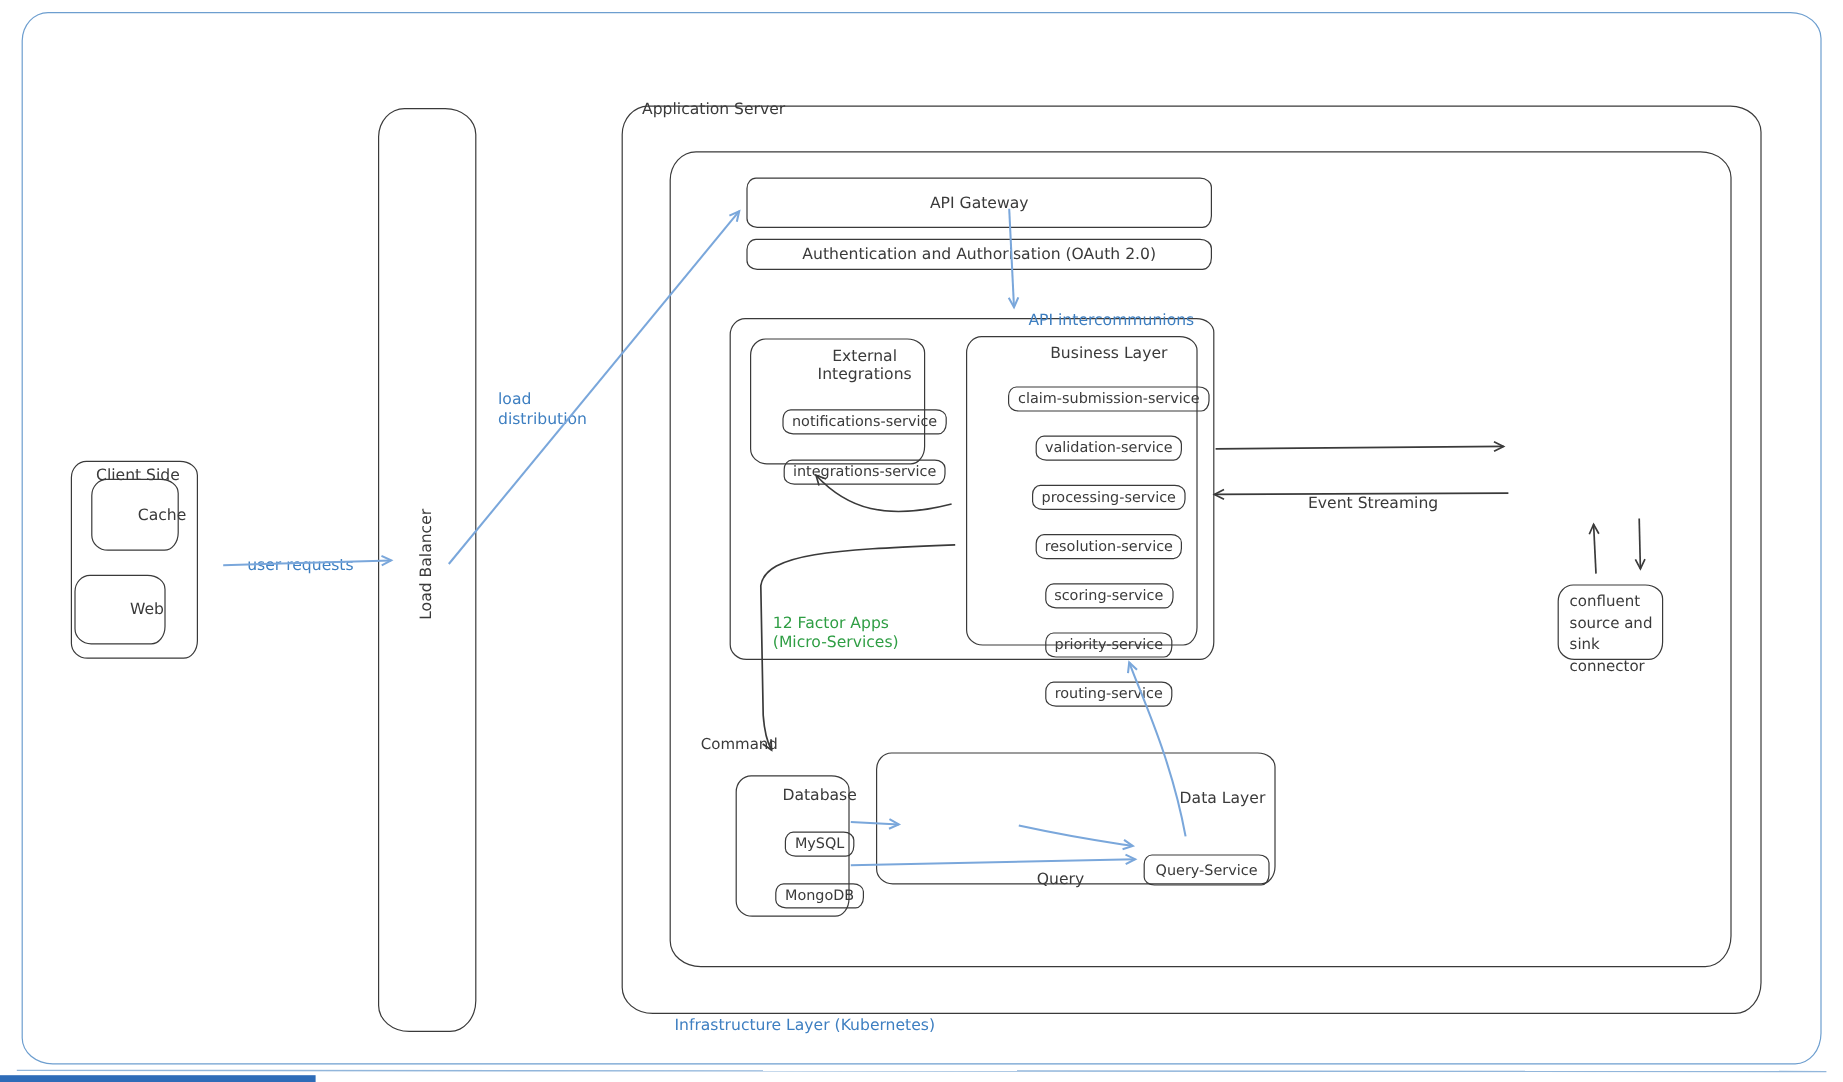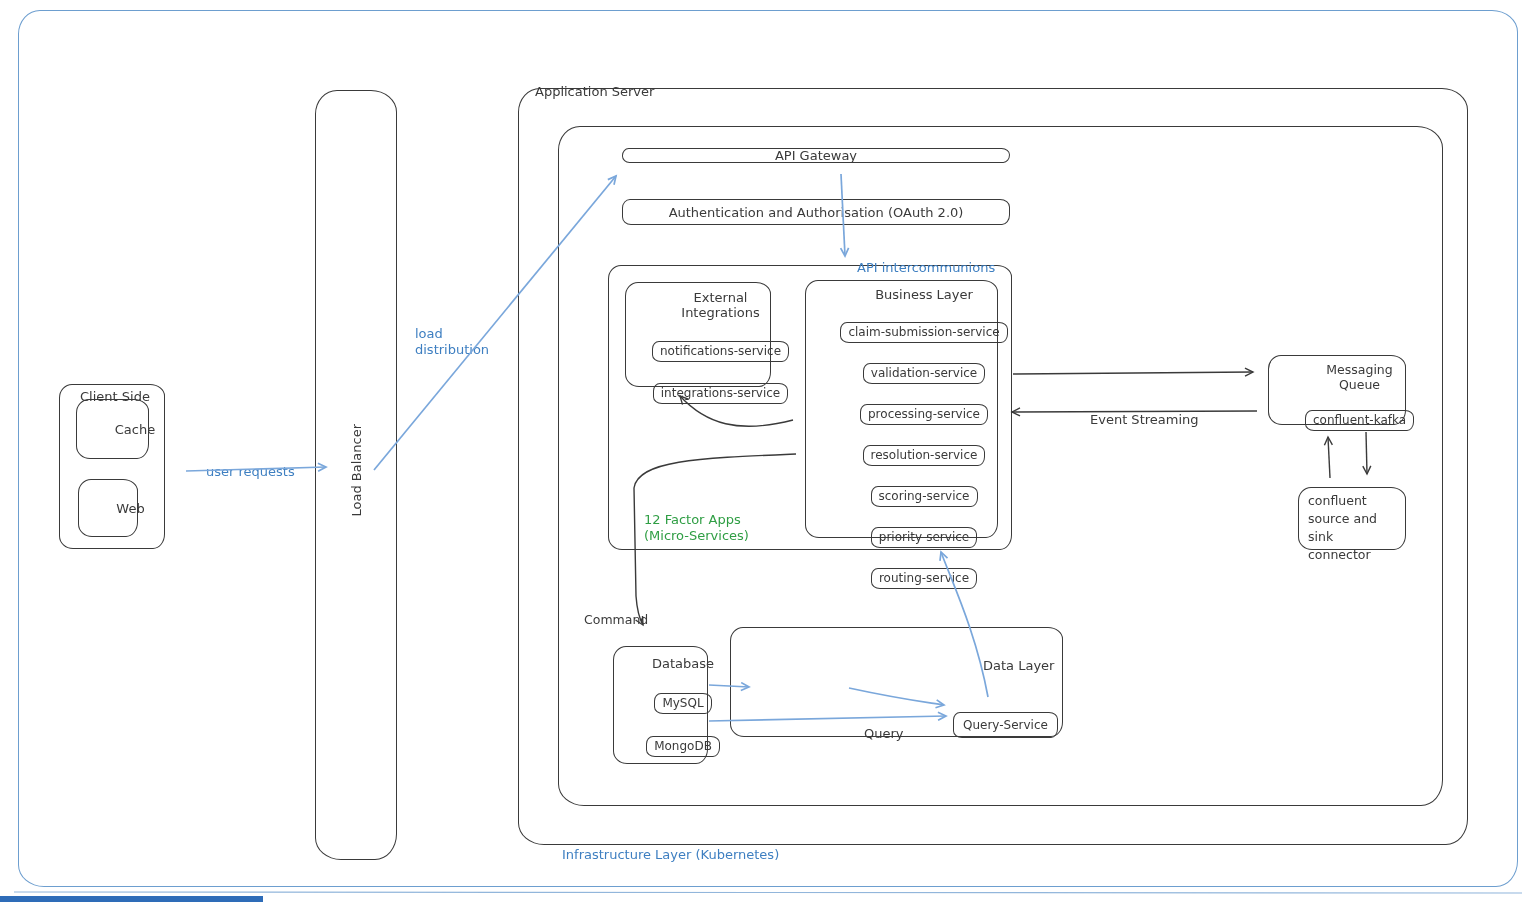--- a/index.html
+++ b/index.html
@@ -47,32 +47,32 @@
 
 <div class="canvas">
 
   <div class="bx r-lg" style="left:18px;top:10px;width:1500px;height:877px;border-color:var(--frame-blue);border-width:1.4px;"></div>
 
   <div class="t" style="left:80px;top:363px;">Client Side</div>
   <div class="bx r-md" style="left:59px;top:384px;width:106px;height:165px;"></div>
   <div class="bx r-md bar" style="left:76px;top:399px;width:73px;height:60px;">
     <span>Cache</span>
   </div>
-  <div class="bx r-md bar" style="left:78px;top:479px;width:60px;height:58px;">
+  <div class="bx r-md bar" style="left:62px;top:479px;width:76px;height:58px;">
     <span>Web</span>
   </div>
 
   <div class="bx r-lg" style="left:315px;top:90px;width:82px;height:770px;"></div>
   <div class="vlabel" style="left:310px;top:463px;width:92px;text-align:center;">Load Balancer</div>
 
   <div class="t" style="left:535px;top:58px;">Application Server</div>
   <div class="bx r-lg" style="left:518px;top:88px;width:950px;height:757px;"></div>
   <div class="bx r-lg" style="left:558px;top:126px;width:885px;height:680px;"></div>
 
-  <div class="bx r-sm bar" style="left:622px;top:148px;width:388px;height:15px;">
+  <div class="bx r-sm bar" style="left:622px;top:148px;width:388px;height:42px;">
     <span>API Gateway</span>
   </div>
   <div class="bx r-sm bar" style="left:622px;top:199px;width:388px;height:26px;">
     <span>Authentication and Authorisation (OAuth 2.0)</span>
   </div>
 
   <div class="bx r-md" style="left:608px;top:265px;width:404px;height:285px;"></div>
 
   <div class="bx r-md col" style="left:625px;top:282px;width:146px;height:105px;padding-top:7px;gap:9px;">
     <div class="bx-title">External Integrations</div>
@@ -84,26 +84,22 @@
     <div class="bx-title">Business Layer</div>
     <div class="chip">claim-submission-service</div>
     <div class="chip">validation-service</div>
     <div class="chip">processing-service</div>
     <div class="chip">resolution-service</div>
     <div class="chip">scoring-service</div>
     <div class="chip">priority-service</div>
     <div class="chip">routing-service</div>
   </div>
 
-  <div class="bx r-md col" style="left:1268px;top:355px;width:138px;height:70px;padding-top:6px;gap:6px;">
-    <div class="bx-title" style="font-size:12.5px;">Messaging Queue</div>
-    <div class="chip">confluent-kafka</div>
-  </div>
 
-  <div class="bx r-md" style="left:1298px;top:487px;width:108px;height:63px;padding:4px 0 0 9px;font-size:12.5px;line-height:1.45;">
+  <div class="bx r-md" style="left:1298px;top:487px;width:88px;height:63px;padding:4px 0 0 9px;font-size:12.5px;line-height:1.45;">
     <div>confluent</div>
     <div>source and sink</div>
     <div>connector</div>
   </div>
 
   <div class="bx r-md col" style="left:613px;top:646px;width:95px;height:118px;padding-top:9px;gap:10px;">
     <div class="bx-title">Database</div>
     <div class="chip">MySQL</div>
     <div class="chip">MongoDB</div>
   </div>

